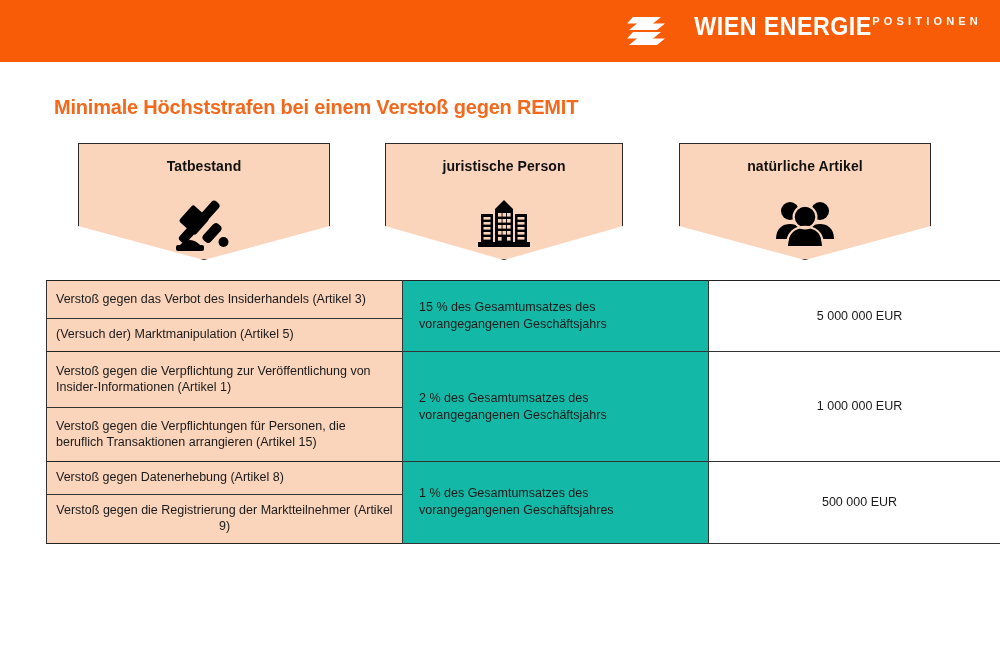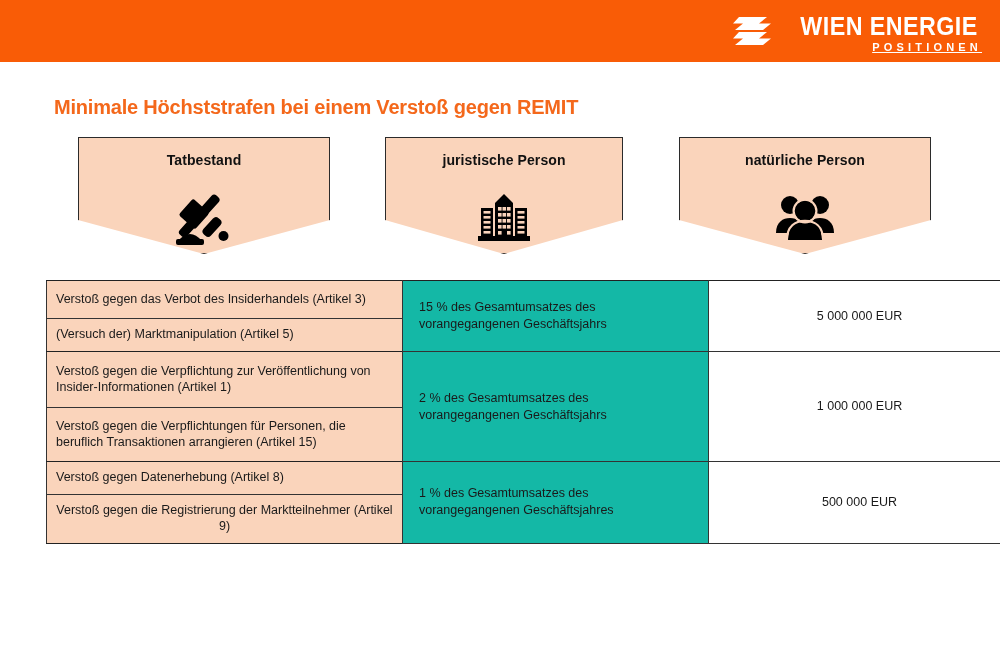--- a/index.html
+++ b/index.html
@@ -33,22 +33,21 @@
     align-items: flex-start;
   }
   .logo-mark {
     width: 44px;
     height: 34px;
     margin-right: 10px;
     margin-top: 1px;
   }
   .logo-text-wrap {
     display: flex;
-    flex-direction: column;
-    align-items: flex-end;
+    flex-direction: row;
   }
   .logo-wordmark {
     color: #ffffff;
     font-family: "Liberation Sans", sans-serif;
     font-weight: bold;
     font-size: 25px;
     letter-spacing: 0.5px;
     line-height: 26px;
     transform: scaleX(0.93);
     transform-origin: right center;
@@ -57,40 +56,39 @@
   .logo-subline {
     color: #ffffff;
     font-family: "Liberation Sans", sans-serif;
     font-weight: bold;
     font-size: 11px;
     letter-spacing: 4.2px;
     line-height: 15px;
     margin-top: 1px;
     margin-right: -4px;
     white-space: nowrap;
-    text-decoration: underline;
   }
 
   
   .page-title {
     position: absolute;
     left: 54px;
     top: 96px;
     color: #F4681B;
     font-family: "Liberation Sans", sans-serif;
     font-weight: bold;
     font-size: 20px;
     letter-spacing: -0.2px;
     white-space: nowrap;
   }
 
   
   .banner {
     position: absolute;
-    top: 137px;
+    top: 143px;
     height: 117px;
     background: #FAD4BB;
     border: 1px solid #2b2b2b;
     box-sizing: border-box;
     -webkit-clip-path: polygon(0 0, 100% 0, 100% 71%, 50% 100%, 0 71%);
     clip-path: polygon(0 0, 100% 0, 100% 71%, 50% 100%, 0 71%);
     display: flex;
     flex-direction: column;
     align-items: center;
     gap: 15px;
@@ -242,21 +240,21 @@
         <rect x="24.5" y="34" width="3.6" height="3.6"></rect>
         <rect x="29" y="34" width="3.6" height="3.6"></rect>
         <rect x="20" y="40" width="3.6" height="3.6"></rect>
         <rect x="29" y="40" width="3.6" height="3.6"></rect>
       </g>
     </svg>
   </div>
 </div>
 
 <div class="banner" id="banner-natuerliche">
-  <div class="banner-label">natürliche Person</div>
+  <div class="banner-label">natürliche Artikel</div>
   <div class="banner-icon">
     <svg width="62" height="50" viewBox="0 0 62 50" aria-hidden="true">
       <g fill="#000000">
         <circle cx="16" cy="14" r="9"></circle>
         <path d="M2 42 C2 31 9 27 16 27 C23 27 30 31 30 42 Z"></path>
         <circle cx="46" cy="14" r="9"></circle>
         <path d="M32 42 C32 31 39 27 46 27 C53 27 60 31 60 42 Z"></path>
         <circle cx="31" cy="20" r="10.5"></circle>
         <path d="M14 49 C14 36 22 31 31 31 C40 31 48 36 48 49 Z"></path>
       </g>

